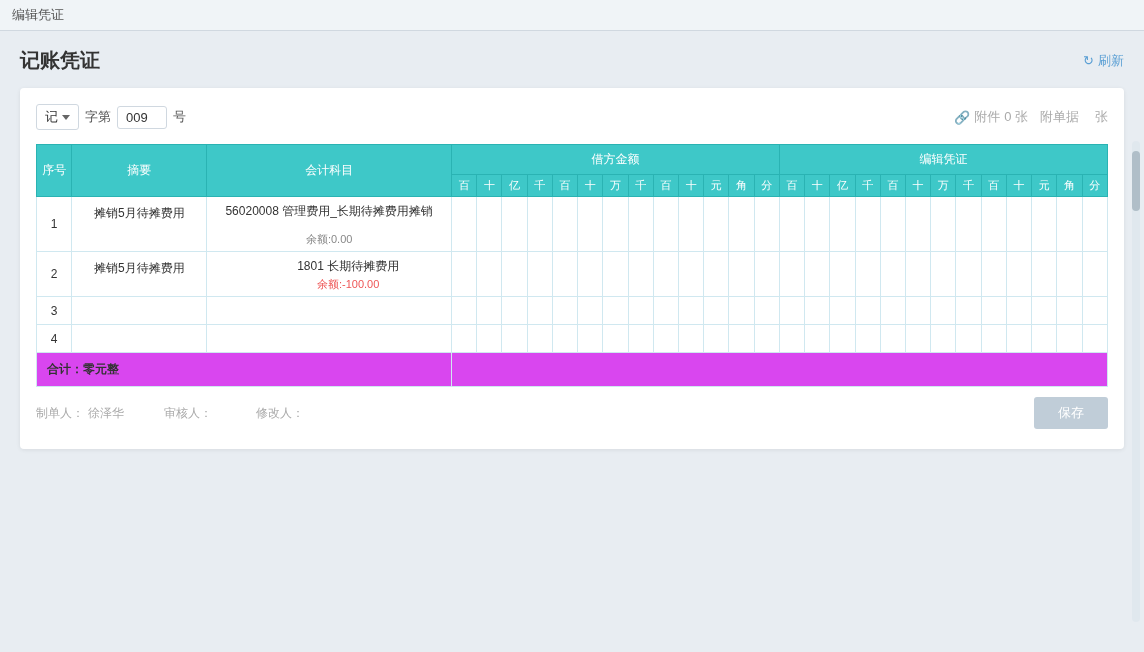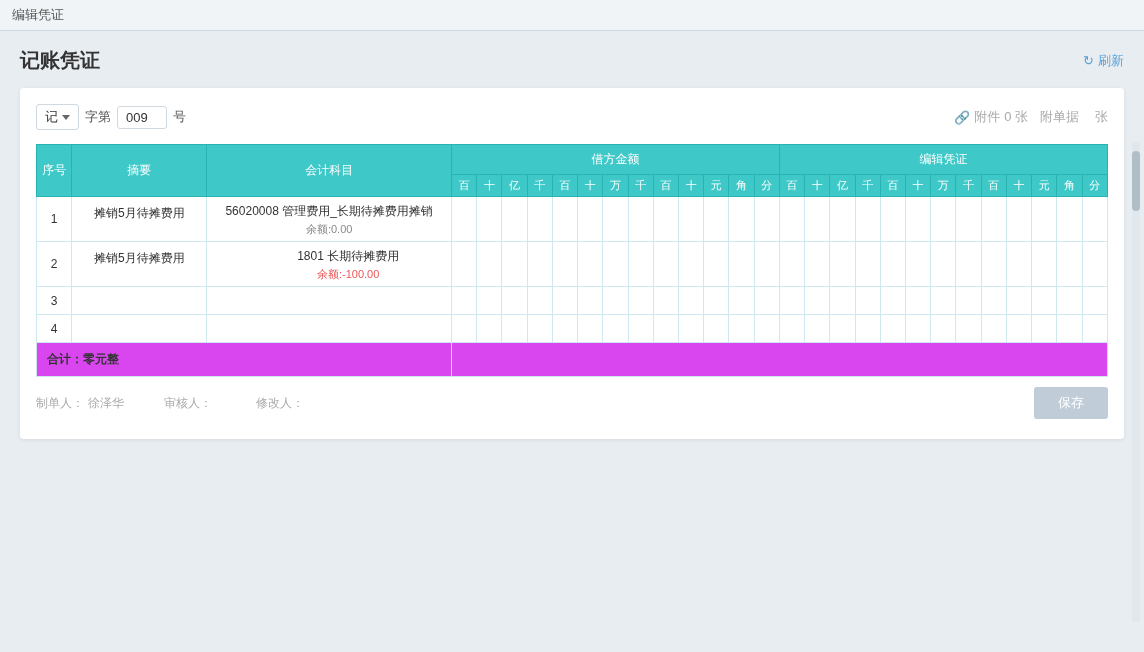--- a/index.html
+++ b/index.html
@@ -301,21 +301,21 @@
                 <th class="col-digit" style="background: rgb(62, 200, 200); color: rgb(255, 255, 255); font-size: 11px; padding: 3px 1px;">角</th>
                 <th class="col-digit" style="background: rgb(62, 200, 200); color: rgb(255, 255, 255); font-size: 11px; padding: 3px 1px;">分</th>
               </tr>
           </thead>
           <tbody id="table-body">
           <tr>
                 <td class="col-seq">1</td>
                 <td class="col-summary cell-multi" style="vertical-align: top; padding-top: 8px;"><span class="row-summary">摊销5月待摊费用</span></td>
                 <td class="col-account cell-multi" style="vertical-align: top; padding-top: 6px;">
                   <div class="row-account">56020008 管理费用_长期待摊费用摊销</div>
-                  <div style="margin-top: 2px;"><span class="row-balance">余额:0.00</span></div>
+                  <div style="margin-top: 12px;"><span class="row-balance">余额:0.00</span></div>
                 </td>
                 <td class="col-digit" style="font-size: 12px;"></td>
                 <td class="col-digit" style="font-size: 12px;"></td>
                 <td class="col-digit" style="font-size: 12px;"></td>
                 <td class="col-digit" style="font-size: 12px;"></td>
                 <td class="col-digit" style="font-size: 12px;"></td>
                 <td class="col-digit" style="font-size: 12px;"></td>
                 <td class="col-digit" style="font-size: 12px;"></td>
                 <td class="col-digit" style="font-size: 12px;"></td>
                 <td class="col-digit" style="font-size: 12px;"></td>

